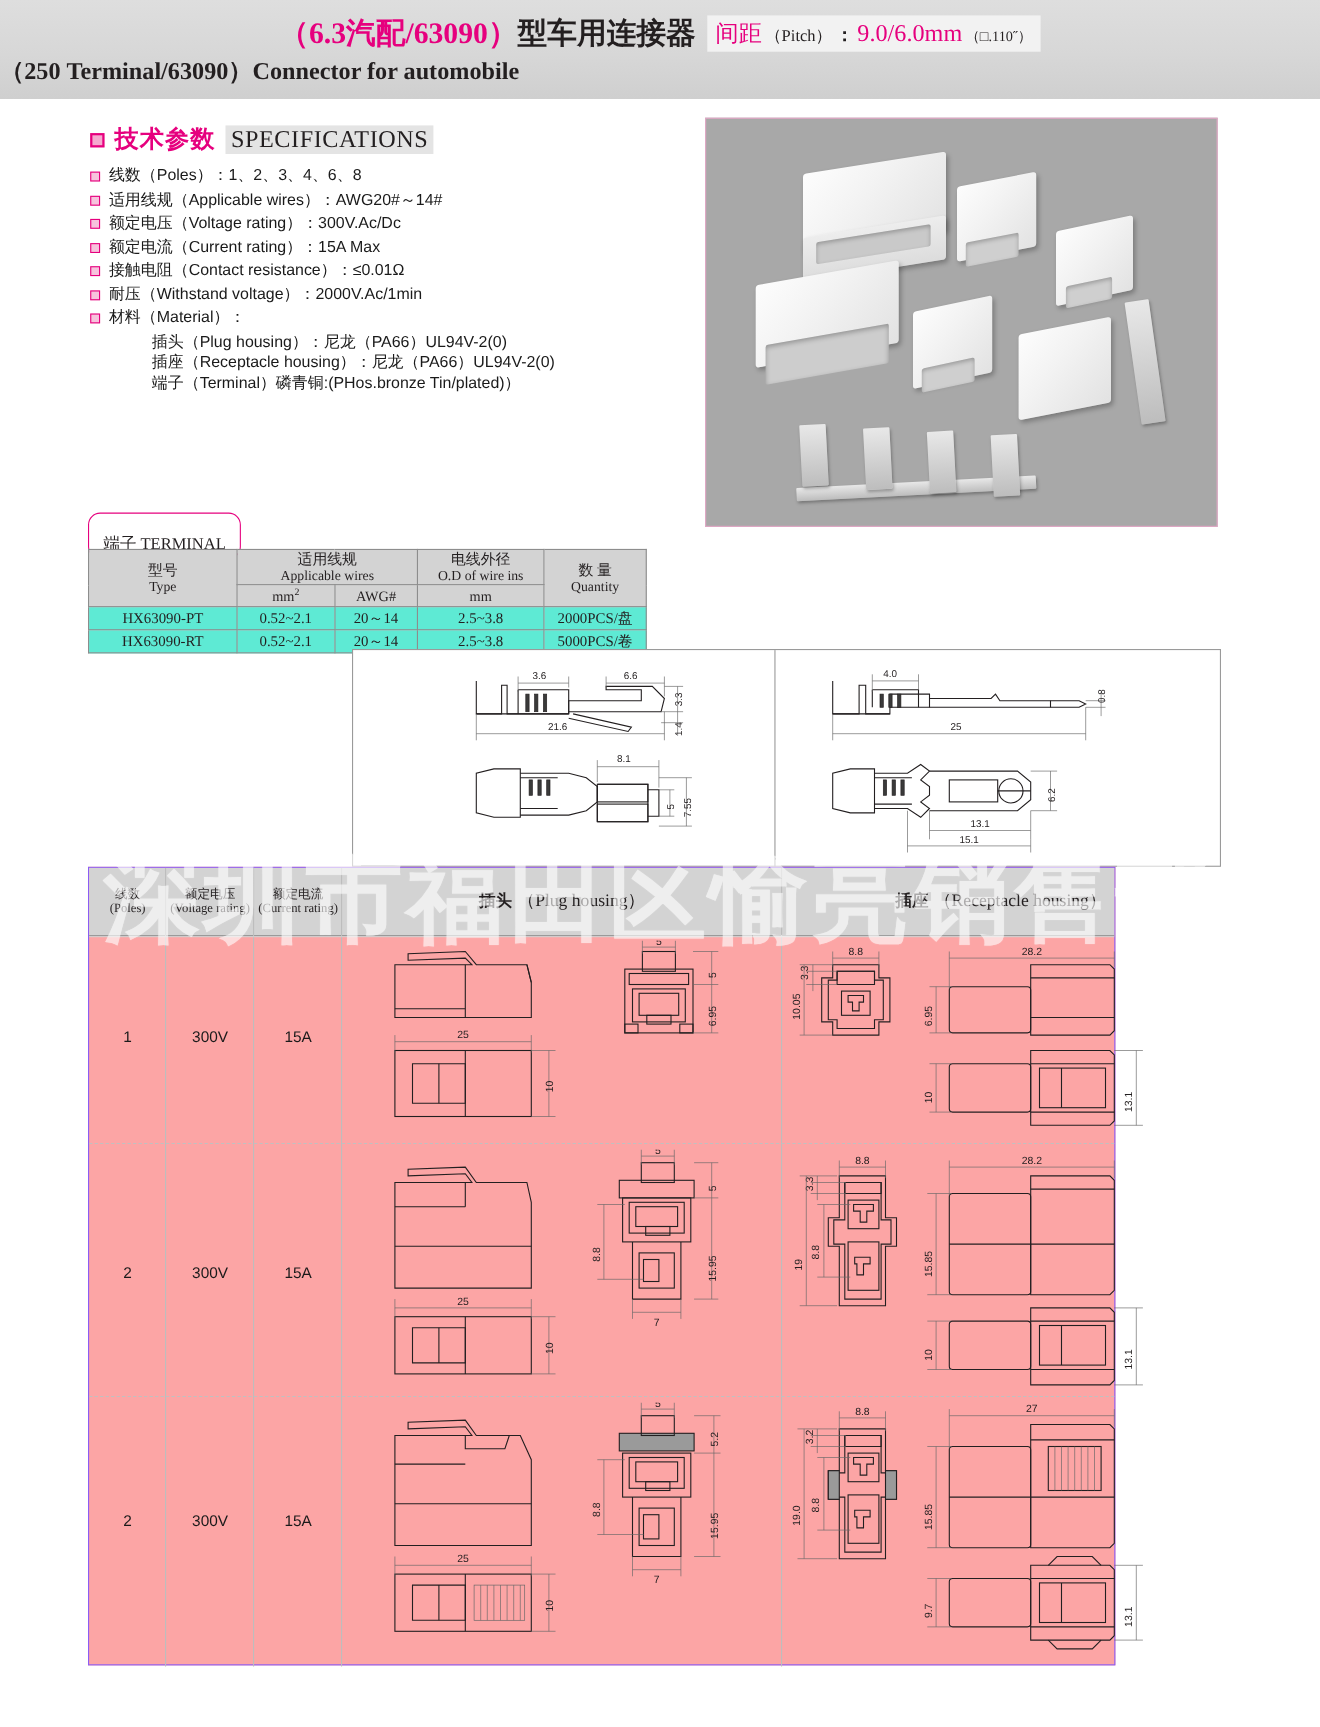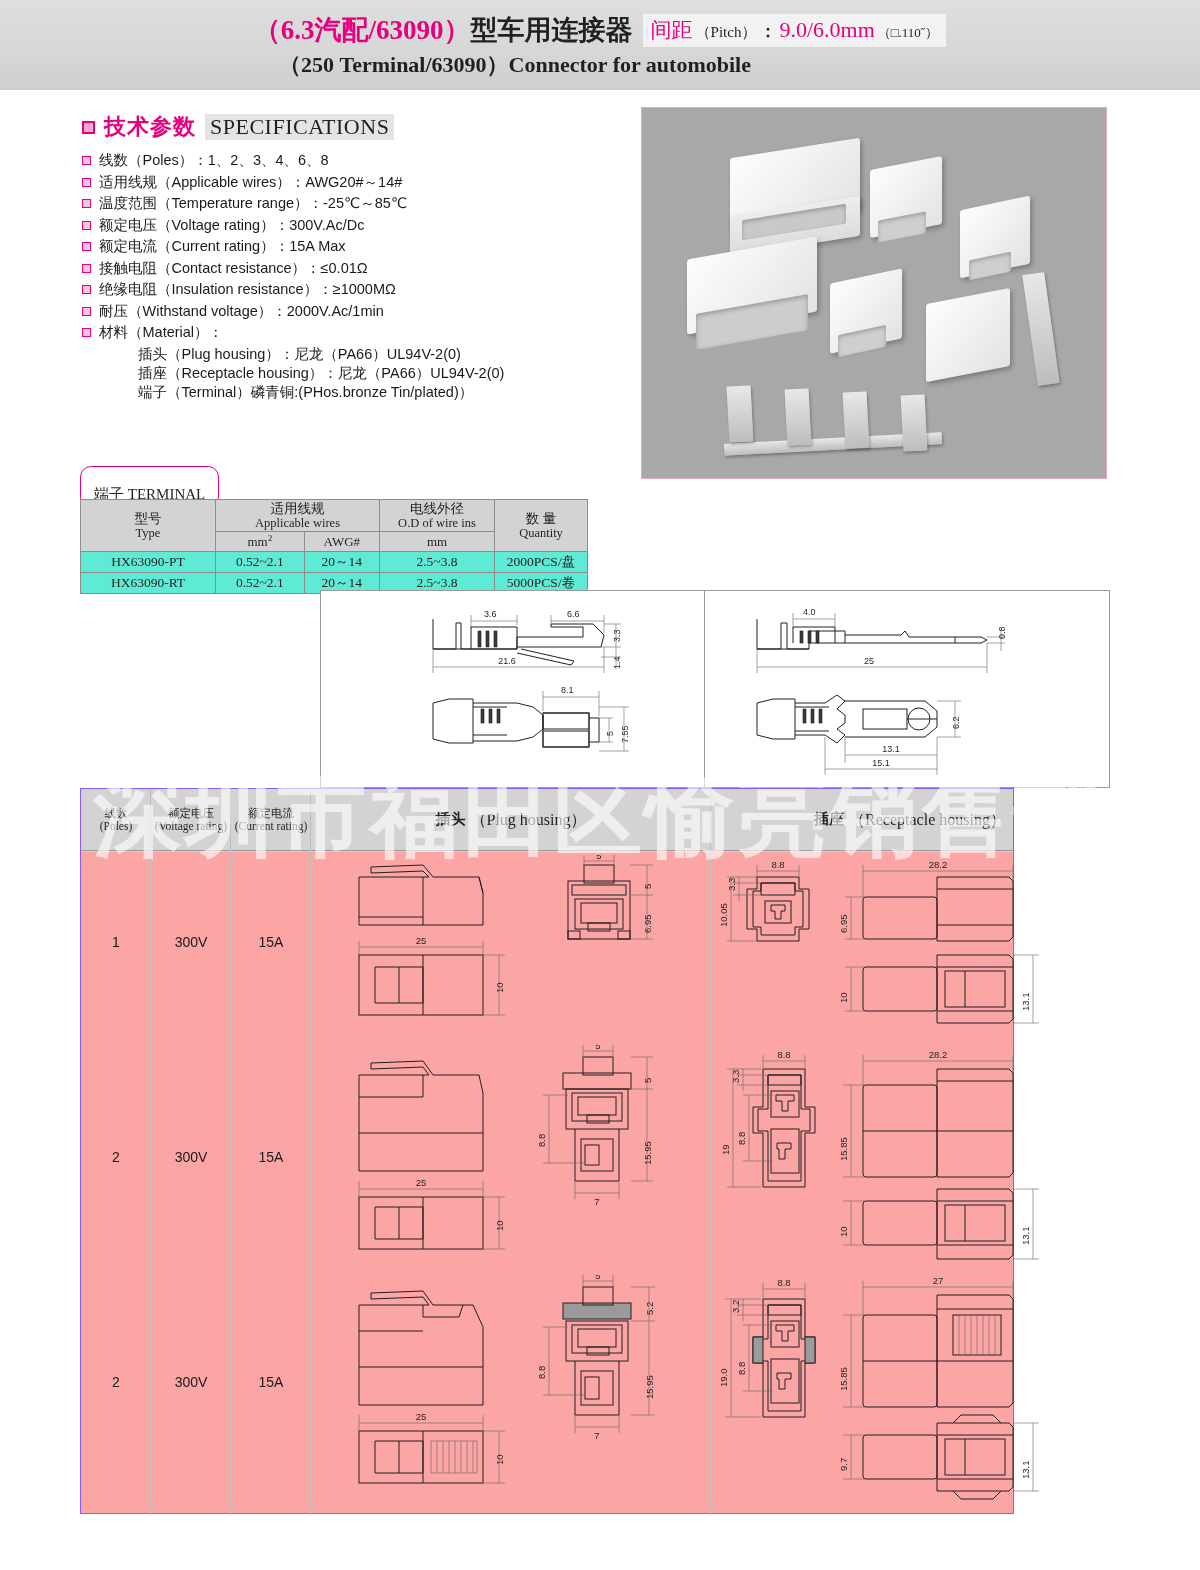--- a/index.html
+++ b/index.html
@@ -34,21 +34,21 @@
     font-family:"Liberation Serif","DejaVu Serif",serif;
     display:flex;align-items:baseline;gap:3px;
   }
   .pitch-cn{color:#e6007e;font-size:21px;font-weight:normal;}
   .pitch-en{color:#231f20;font-size:15px;}
   .pitch-colon{color:#231f20;font-size:17px;font-weight:bold;}
   .pitch-val{color:#e6007e;font-size:22px;}
   .pitch-inch{color:#231f20;font-size:13px;}
   .title-row2{
     position:absolute;left:0;top:50px;width:1006px;height:30px;
-    display:flex;align-items:center;justify-content:center;margin-left:12px;
+    display:flex;align-items:center;justify-content:flex-start;
   }
   .title-en{
     font-family:"Liberation Serif","DejaVu Serif",serif;
     font-weight:bold;font-size:22px;color:#231f20;white-space:nowrap;
   }
 
   
   .spec-wrap{position:absolute;left:82px;top:112px;width:560px;}
   .spec-head{display:flex;align-items:center;gap:9px;margin-bottom:9px;}
   .sq-big{
@@ -197,37 +197,29 @@
         <li class="spec-li">
           <span class="sq-sm"></span>
           <span class="spec-txt">线数（Poles）：1、2、3、4、6、8</span>
         </li>
         <li class="spec-li">
           <span class="sq-sm"></span>
           <span class="spec-txt">适用线规（Applicable wires）：AWG20#～14#</span>
         </li>
         <li class="spec-li">
           <span class="sq-sm"></span>
-          <span class="spec-txt">温度范围（Temperature range）：-25℃～85℃</span>
-        </li>
-        <li class="spec-li">
-          <span class="sq-sm"></span>
           <span class="spec-txt">额定电压（Voltage rating）：300V.Ac/Dc</span>
         </li>
         <li class="spec-li">
           <span class="sq-sm"></span>
           <span class="spec-txt">额定电流（Current rating）：15A Max</span>
         </li>
         <li class="spec-li">
           <span class="sq-sm"></span>
           <span class="spec-txt">接触电阻（Contact resistance）：≤0.01Ω</span>
-        </li>
-        <li class="spec-li">
-          <span class="sq-sm"></span>
-          <span class="spec-txt">绝缘电阻（Insulation resistance）：≥1000MΩ</span>
         </li>
         <li class="spec-li">
           <span class="sq-sm"></span>
           <span class="spec-txt">耐压（Withstand voltage）：2000V.Ac/1min</span>
         </li>
         <li class="spec-li">
           <span class="sq-sm"></span>
           <span class="spec-txt">材料（Material）：</span>
         </li>
       </ul>

